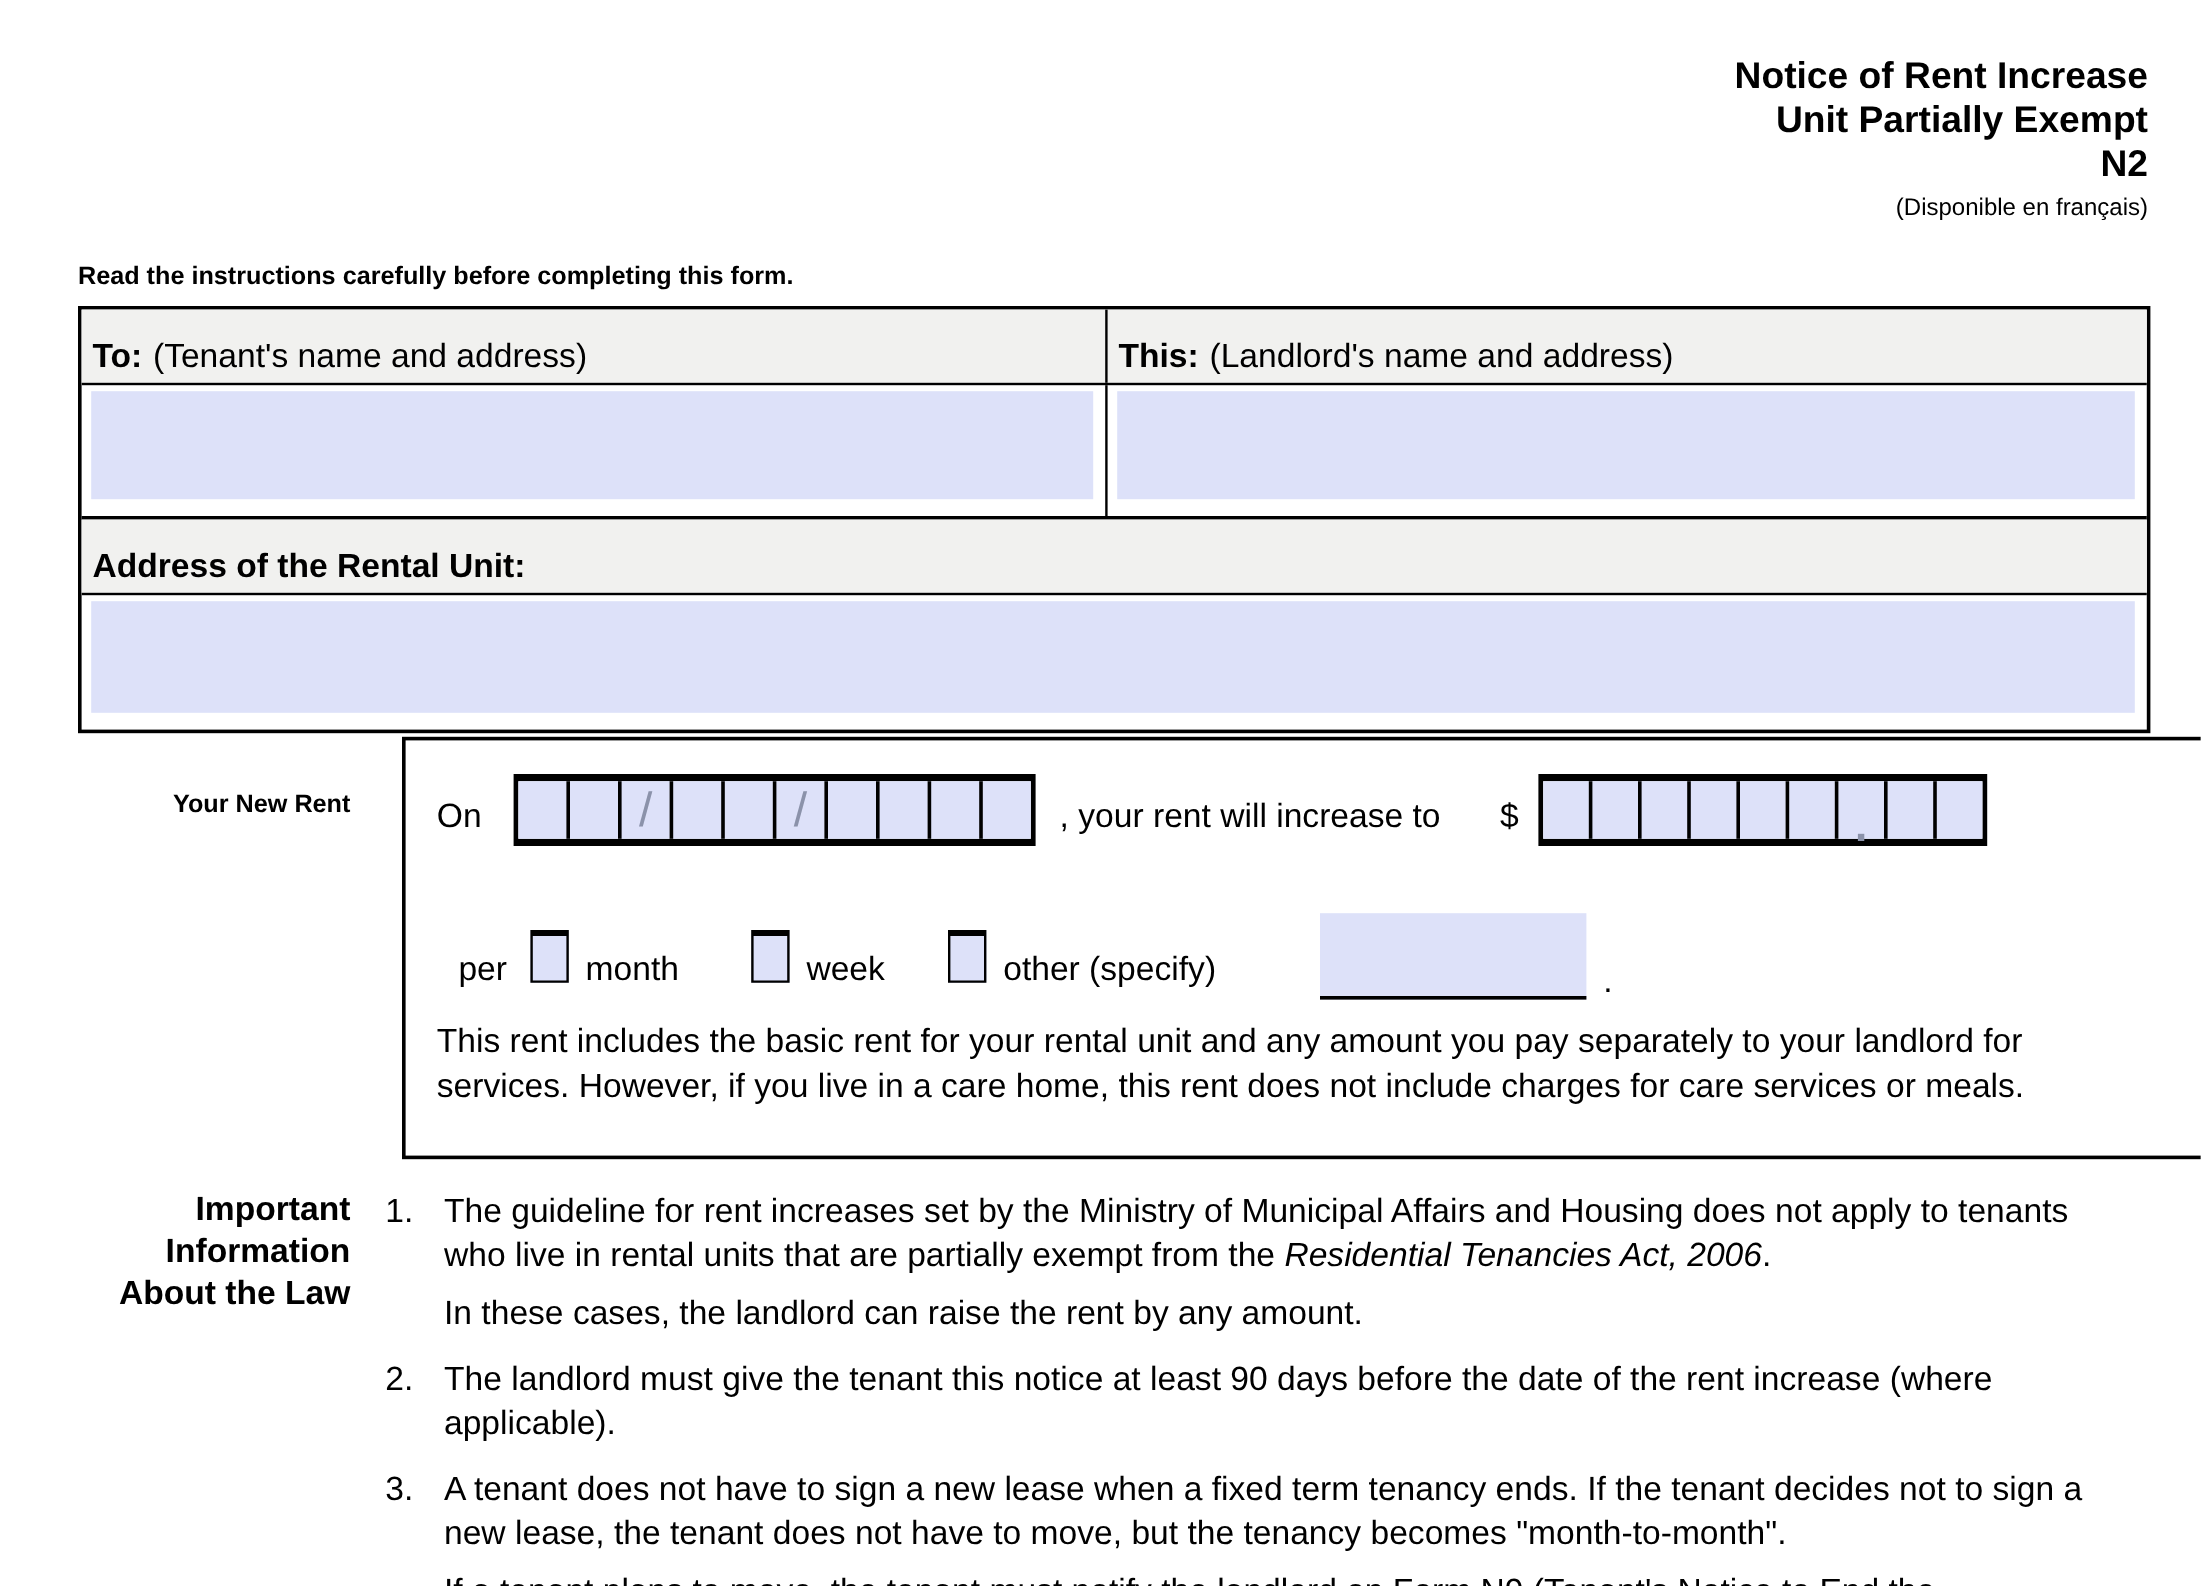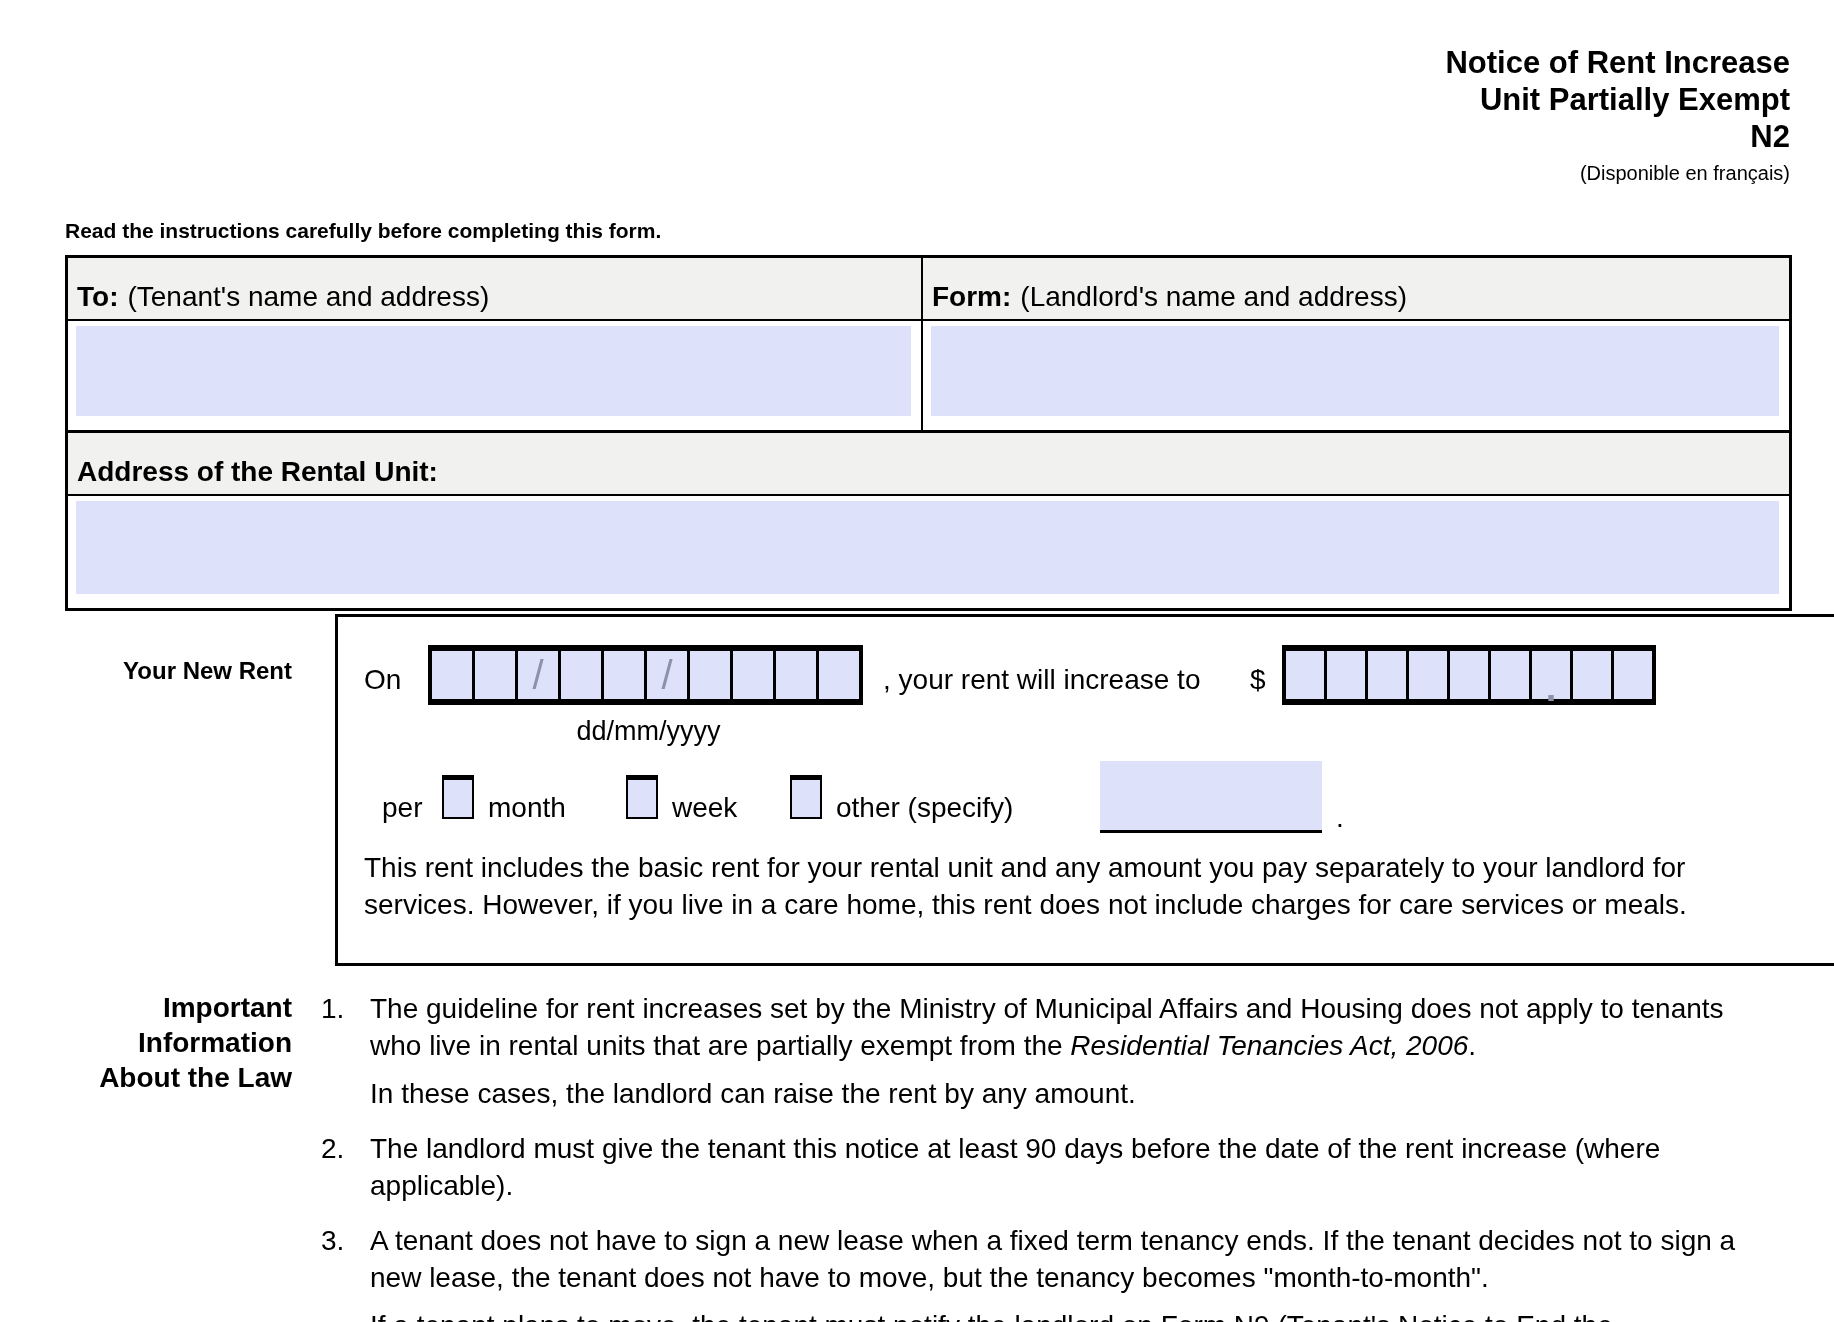--- a/index.html
+++ b/index.html
@@ -23,21 +23,21 @@
   .prow:last-child { border-bottom:none; }
   .cell-l { width:855px; box-sizing:border-box; border-right:2px solid #000; }
   .cell-r { flex:1; box-sizing:border-box; }
   .cell-full { width:100%; box-sizing:border-box; }
   .hdr-pad { padding:20px 10px 4px 9px; }
   .hdr-pad .hint { margin-left:9px; }
   .inp-pad { padding:5px 10px 14px 8px; height:100%; box-sizing:border-box; }
   .fill { background:#dde1f9; width:100%; height:100%; }
 
   
-  .section-label { position:absolute; left:65px; top:652px; width:227px; text-align:right; font-weight:bold; font-size:24px; }
+  .section-label { position:absolute; left:65px; top:652px; width:227px; text-align:right; font-weight:bold; font-size:21px; }
   .rent-box { position:absolute; left:311px; top:614px; width:1740px; height:352px; border:3px solid #000; box-sizing:border-box;margin-left:24px; }
   .on-label { position:absolute; left:26px; top:44px; }
   .cellgroup { position:absolute; display:flex; border:4px solid #000; border-top-width:6px; border-bottom-width:6px; }
   .date-group { left:90px; top:28px; }
   .amount-group { left:944px; top:28px; }
   .cell { width:40px; height:48px; background:#dde1f9; border-left:3px solid #000; display:flex; align-items:center; justify-content:center; box-sizing:content-box; }
   .amount-group .cell { width:38px; }
   .cell:first-child { border-left:none; }
   .cell.sep span { font-size:40px; color:#8b92aa; }
   .cell.dot span { font-size:56px; color:#8b92aa; line-height:10px; margin-top:14px; }
@@ -79,21 +79,21 @@
   </div>
 
   <div class="instructions">Read the instructions carefully before completing this form.</div>
 
   <div class="party-table">
     <div class="prow hdr">
       <div class="cell-l hdr-pad">
         <b>To:</b><span class="hint">(Tenant's name and address)</span>
       </div>
       <div class="cell-r hdr-pad">
-        <b>Form:</b><span class="hint">(Landlord's name and address)</span>
+        <b>This:</b><span class="hint">(Landlord's name and address)</span>
       </div>
     </div>
     <div class="prow inp">
       <div class="cell-l inp-pad">
         <div class="fill"></div>
       </div>
       <div class="cell-r inp-pad">
         <div class="fill"></div>
       </div>
     </div>
@@ -139,21 +139,20 @@
       <div class="cell">
           <span></span>
         </div>
       <div class="cell">
           <span></span>
         </div>
       <div class="cell">
           <span></span>
         </div>
     </div>
-    <div class="date-hint">dd/mm/yyyy</div>
 
     <span class="increase-text">, your rent will increase to</span>
     <span class="dollar">$</span>
 
     <div class="cellgroup amount-group">
       <div class="cell">
           <span></span>
         </div>
       <div class="cell">
           <span></span>

